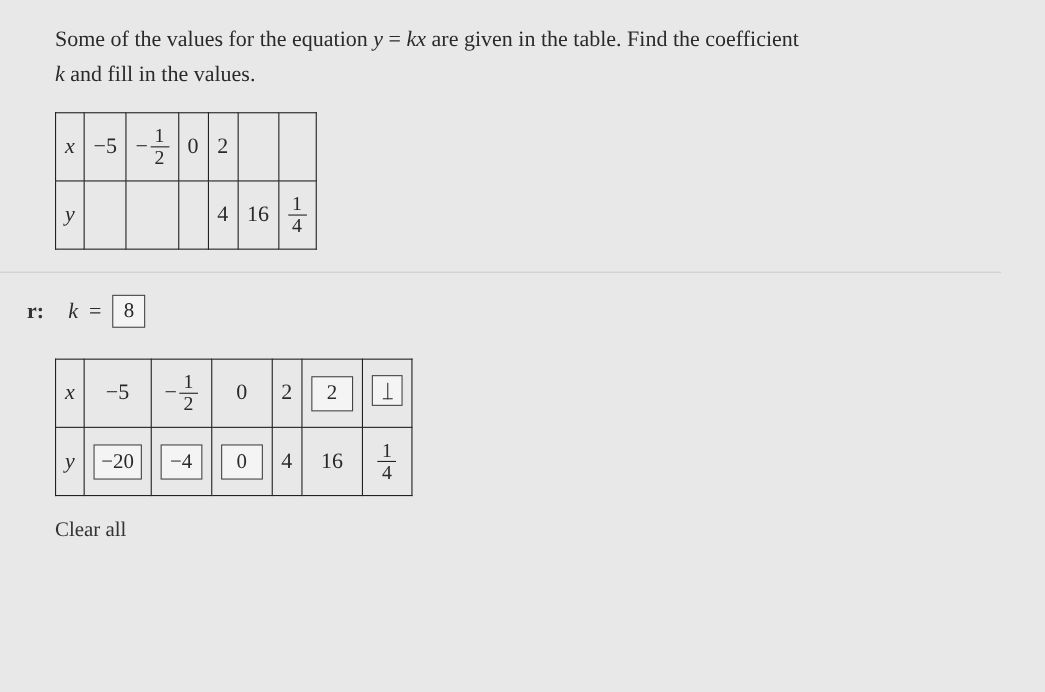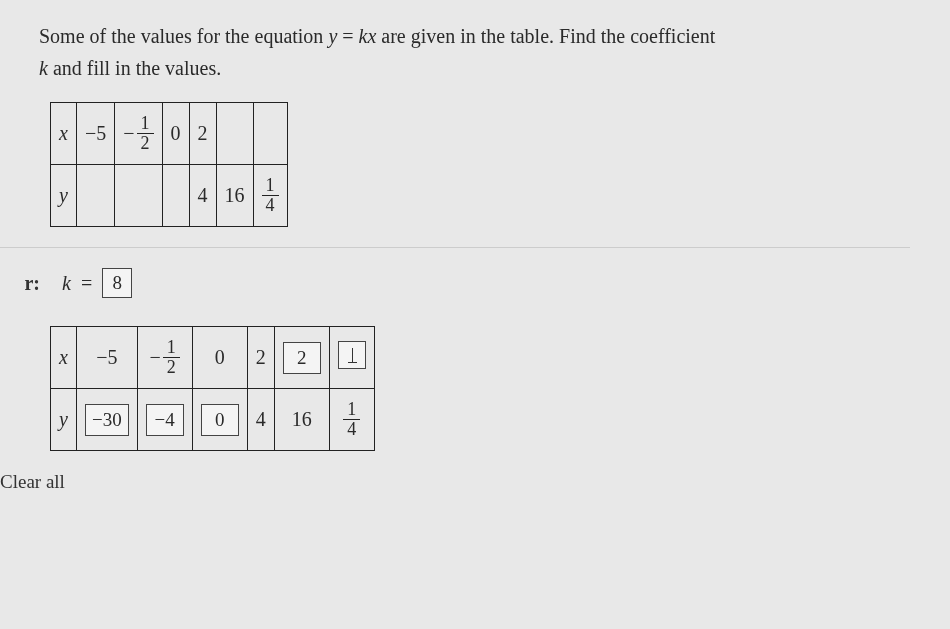--- a/index.html
+++ b/index.html
@@ -7,21 +7,21 @@
       margin: 0;
       padding: 20px 40px 20px 0;
       font-family: Georgia, 'Times New Roman', serif;
       font-size: 20px;
       color: #2a2a2a;
       background: #e8e8e8;
       width: 950px;
       height: 629px;
     }
     .problem-text {
-      margin-left: 39px;
+      margin-left: 50px;
       line-height: 1.6;
       margin-bottom: 18px;
     }
     .italic { font-style: italic; }
     table {
       border-collapse: collapse;
       margin-left: 50px;
       margin-bottom: 20px;
     }
     td {
@@ -108,20 +108,21 @@
     .cursor-box::before {
       content: "";
       position: absolute;
       left: 13px;
       top: 6px;
       width: 0;
       height: 15px;
       border-left: 1.5px solid #333;
     }
     .clear-all {
+      margin-left: 50px;
       margin-top: 18px;
       color: #333;
       font-size: 19px;
     }
   </style>
 </head>
 <body>
 
 <div class="problem-text">
   <span>Some of the values for the equation </span>
@@ -188,21 +189,21 @@
     <td>
       <span class="input-box">2</span>
     </td>
     <td>
       <span class="cursor-box"></span>
     </td>
   </tr>
   <tr>
     <td class="hdr">y</td>
     <td>
-      <span class="input-box">−30</span>
+      <span class="input-box">−20</span>
     </td>
     <td>
       <span class="input-box">−4</span>
     </td>
     <td>
       <span class="input-box">0</span>
     </td>
     <td>4</td>
     <td>16</td>
     <td>

